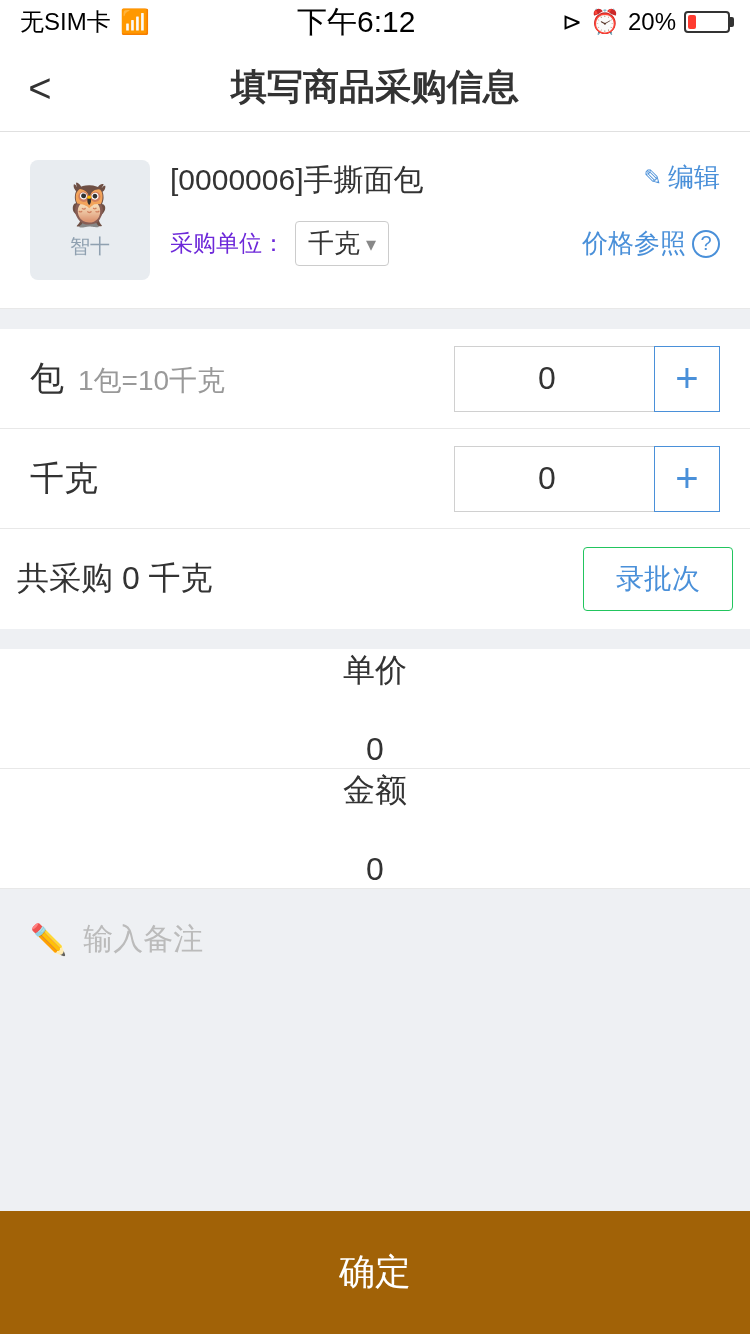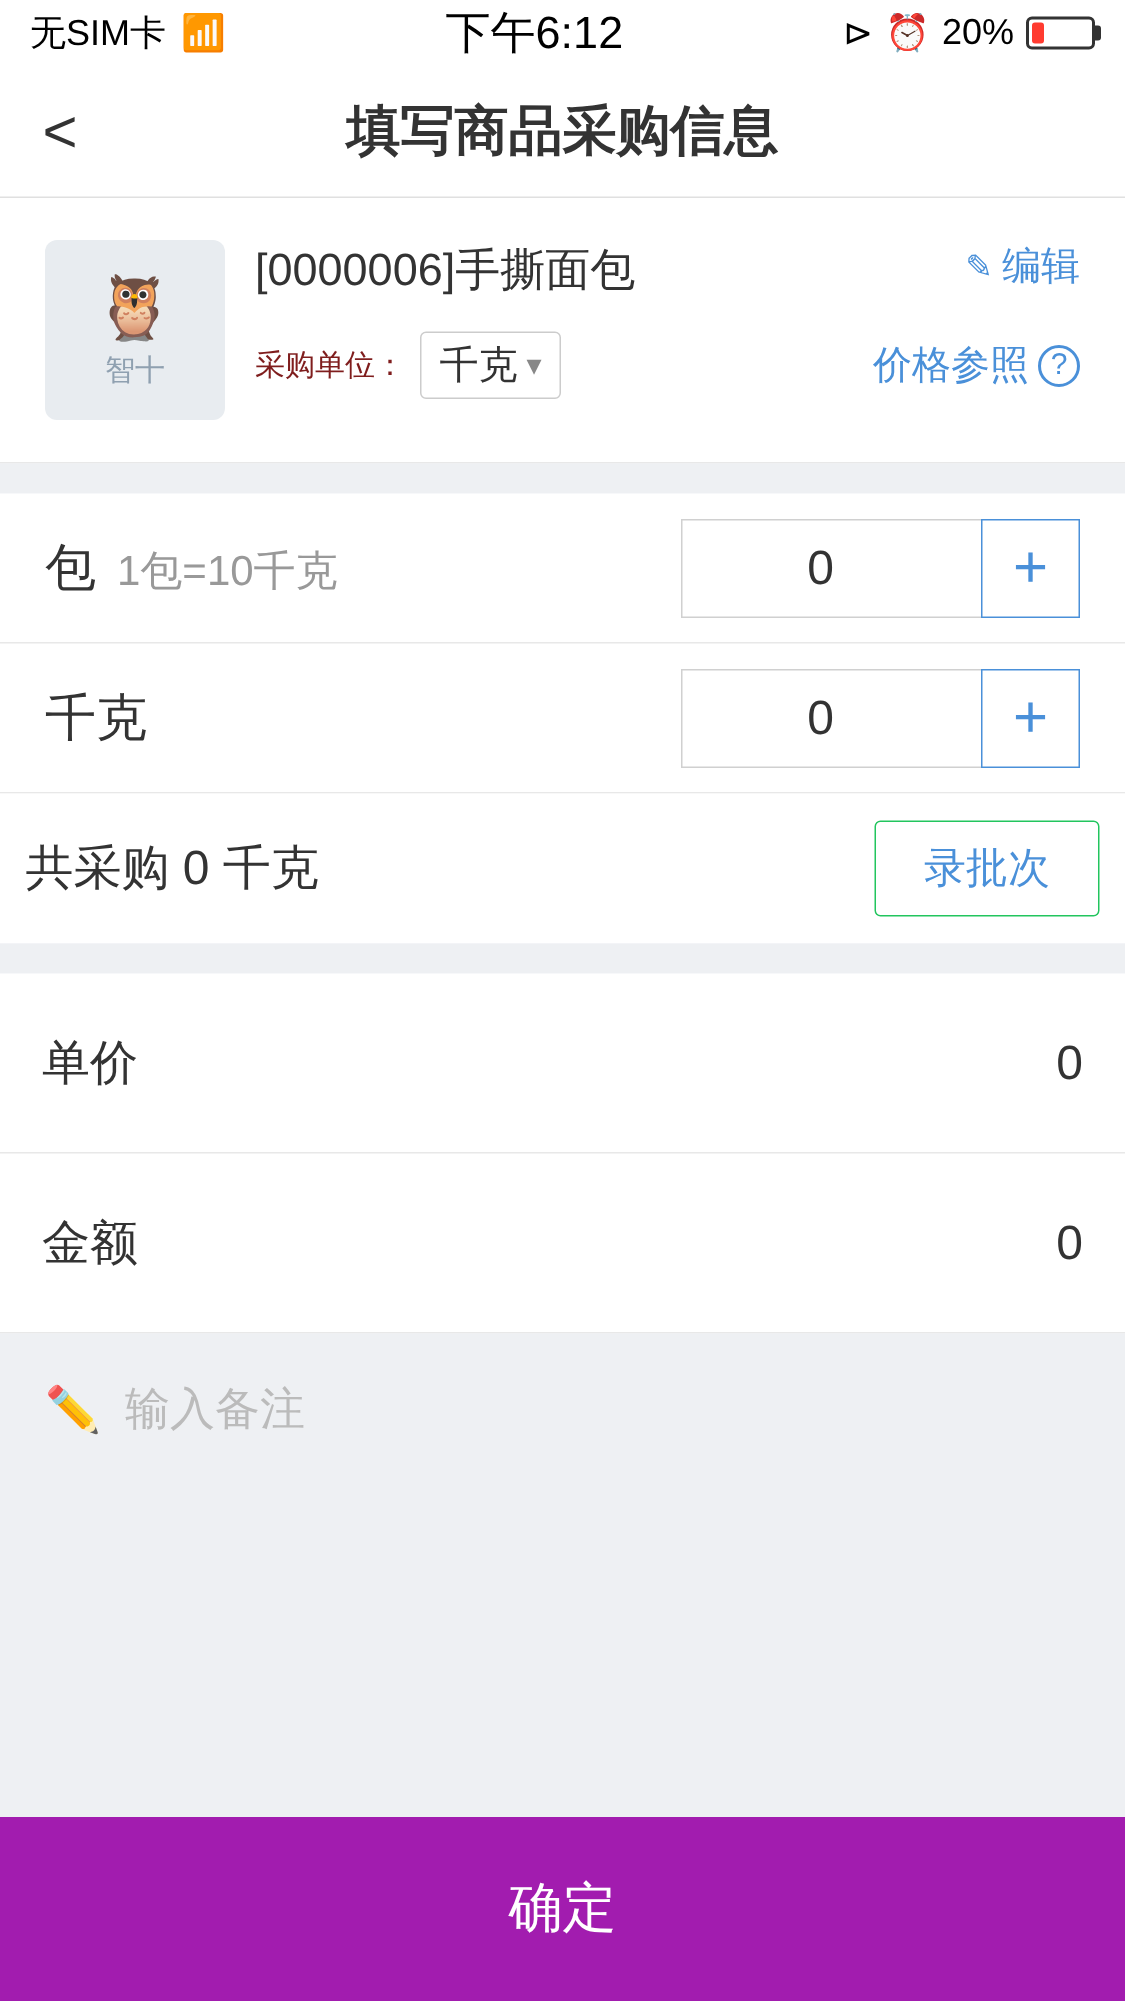--- a/index.html
+++ b/index.html
@@ -139,22 +139,22 @@
       font-size: 26px;
       cursor: pointer;
     }
     .product-unit-row {
       margin-top: 20px;
       display: flex;
       align-items: center;
       justify-content: space-between;
     }
     .unit-label {
-      font-size: 20px;
-      color: #7f1d1d;
+      font-size: 23px;
+      color: #6d28d9;
     }
     .unit-select {
       display: flex;
       align-items: center;
       border: 1px solid #ccc;
       border-radius: 4px;
       padding: 4px 12px;
       background: #fff;
       color: #333;
       font-size: 26px;
@@ -268,23 +268,24 @@
 
     
     .price-section {
       background: #fff;
       margin-top: 0;
     }
     .price-row {
       display: flex;
       align-items: center;
       justify-content: space-between;
-      padding: 0 28px;
+      padding: 0 43px;
       height: 120px;
       border-bottom: 1px solid #e8e8e8;
+      flex-direction: column;
     }
     .price-row-label {
       font-size: 32px;
       color: #333;
     }
     .price-row-value {
       font-size: 32px;
       color: #333;
     }
 
@@ -312,21 +313,21 @@
       background: #eef0f3;
     }
 
     
     .confirm-bar {
       position: fixed;
       bottom: 0;
       left: 0;
       width: 750px;
       height: 123px;
-      background: #a21caf;
+      background: #a16207;
       display: flex;
       align-items: center;
       justify-content: center;
       cursor: pointer;
     }
     .confirm-btn-text {
       font-size: 36px;
       color: #fff;
       font-weight: 500;
     }

